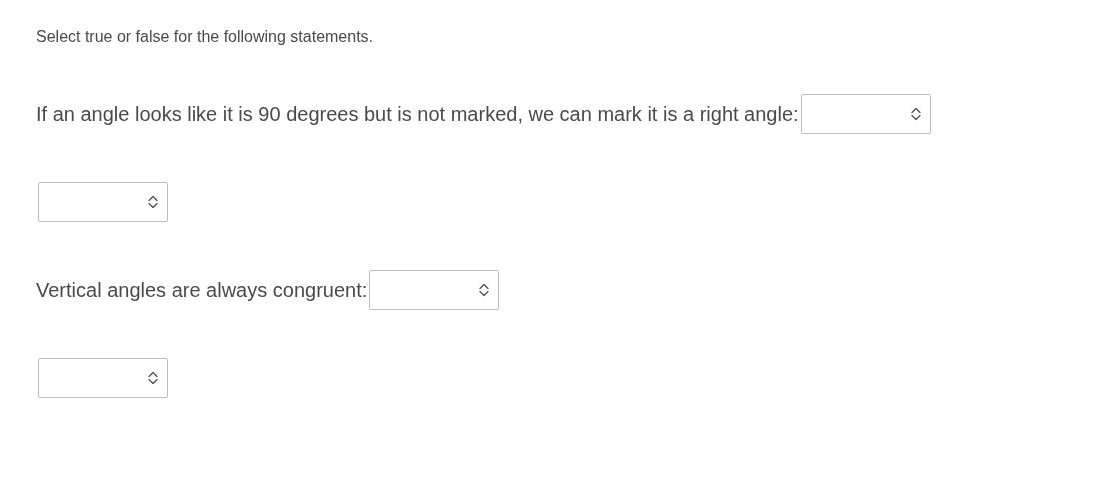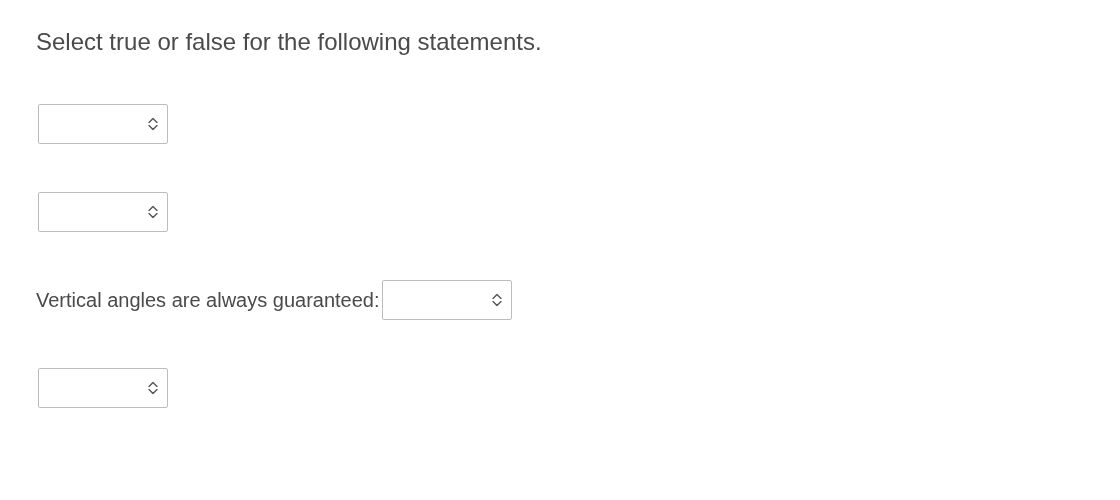--- a/index.html
+++ b/index.html
@@ -8,21 +8,21 @@
       padding: 0;
     }
     body {
       font-family: -apple-system, BlinkMacSystemFont, "Segoe UI", Helvetica, Arial, sans-serif;
       background: #ffffff;
       padding: 28px 36px;
       width: 1120px;
       color: #4a4a4a;
     }
     .instruction {
-      font-size: 24px;
+      font-size: 16px;
       color: #4a4a4a;
       margin-bottom: 48px;
       font-weight: 400;
     }
     .question-row {
       display: flex;
       align-items: center;
       margin-bottom: 48px;
       flex-wrap: nowrap;
     }
@@ -66,20 +66,21 @@
     .chevrons svg {
       display: block;
     }
   </style>
 </head>
 <body>
 
 <p class="instruction">Select true or false for the following statements.</p>
 
 <div class="question-row">
+  <span class="question-text">If an angle looks like it is 90 degrees but is not marked, we can mark it is a right angle:</span>
   <span class="select-wrap">
     <select class="select-box" value=""></select>
     <span class="chevrons">
       <svg width="10" height="6" viewBox="0 0 10 6">
           <path d="M1 5 L5 1 L9 5" fill="none" stroke="#555" stroke-width="1.4" stroke-linecap="round" stroke-linejoin="round"></path>
         </svg>
       <svg width="10" height="6" viewBox="0 0 10 6">
           <path d="M1 1 L5 5 L9 1" fill="none" stroke="#555" stroke-width="1.4" stroke-linecap="round" stroke-linejoin="round"></path>
         </svg>
     </span>
@@ -94,21 +95,21 @@
           <path d="M1 5 L5 1 L9 5" fill="none" stroke="#555" stroke-width="1.4" stroke-linecap="round" stroke-linejoin="round"></path>
         </svg>
       <svg width="10" height="6" viewBox="0 0 10 6">
           <path d="M1 1 L5 5 L9 1" fill="none" stroke="#555" stroke-width="1.4" stroke-linecap="round" stroke-linejoin="round"></path>
         </svg>
     </span>
   </span>
 </div>
 
 <div class="question-row">
-  <span class="question-text">Vertical angles are always guaranteed:</span>
+  <span class="question-text">Vertical angles are always congruent:</span>
   <span class="select-wrap">
     <select class="select-box" value=""></select>
     <span class="chevrons">
       <svg width="10" height="6" viewBox="0 0 10 6">
           <path d="M1 5 L5 1 L9 5" fill="none" stroke="#555" stroke-width="1.4" stroke-linecap="round" stroke-linejoin="round"></path>
         </svg>
       <svg width="10" height="6" viewBox="0 0 10 6">
           <path d="M1 1 L5 5 L9 1" fill="none" stroke="#555" stroke-width="1.4" stroke-linecap="round" stroke-linejoin="round"></path>
         </svg>
     </span>

